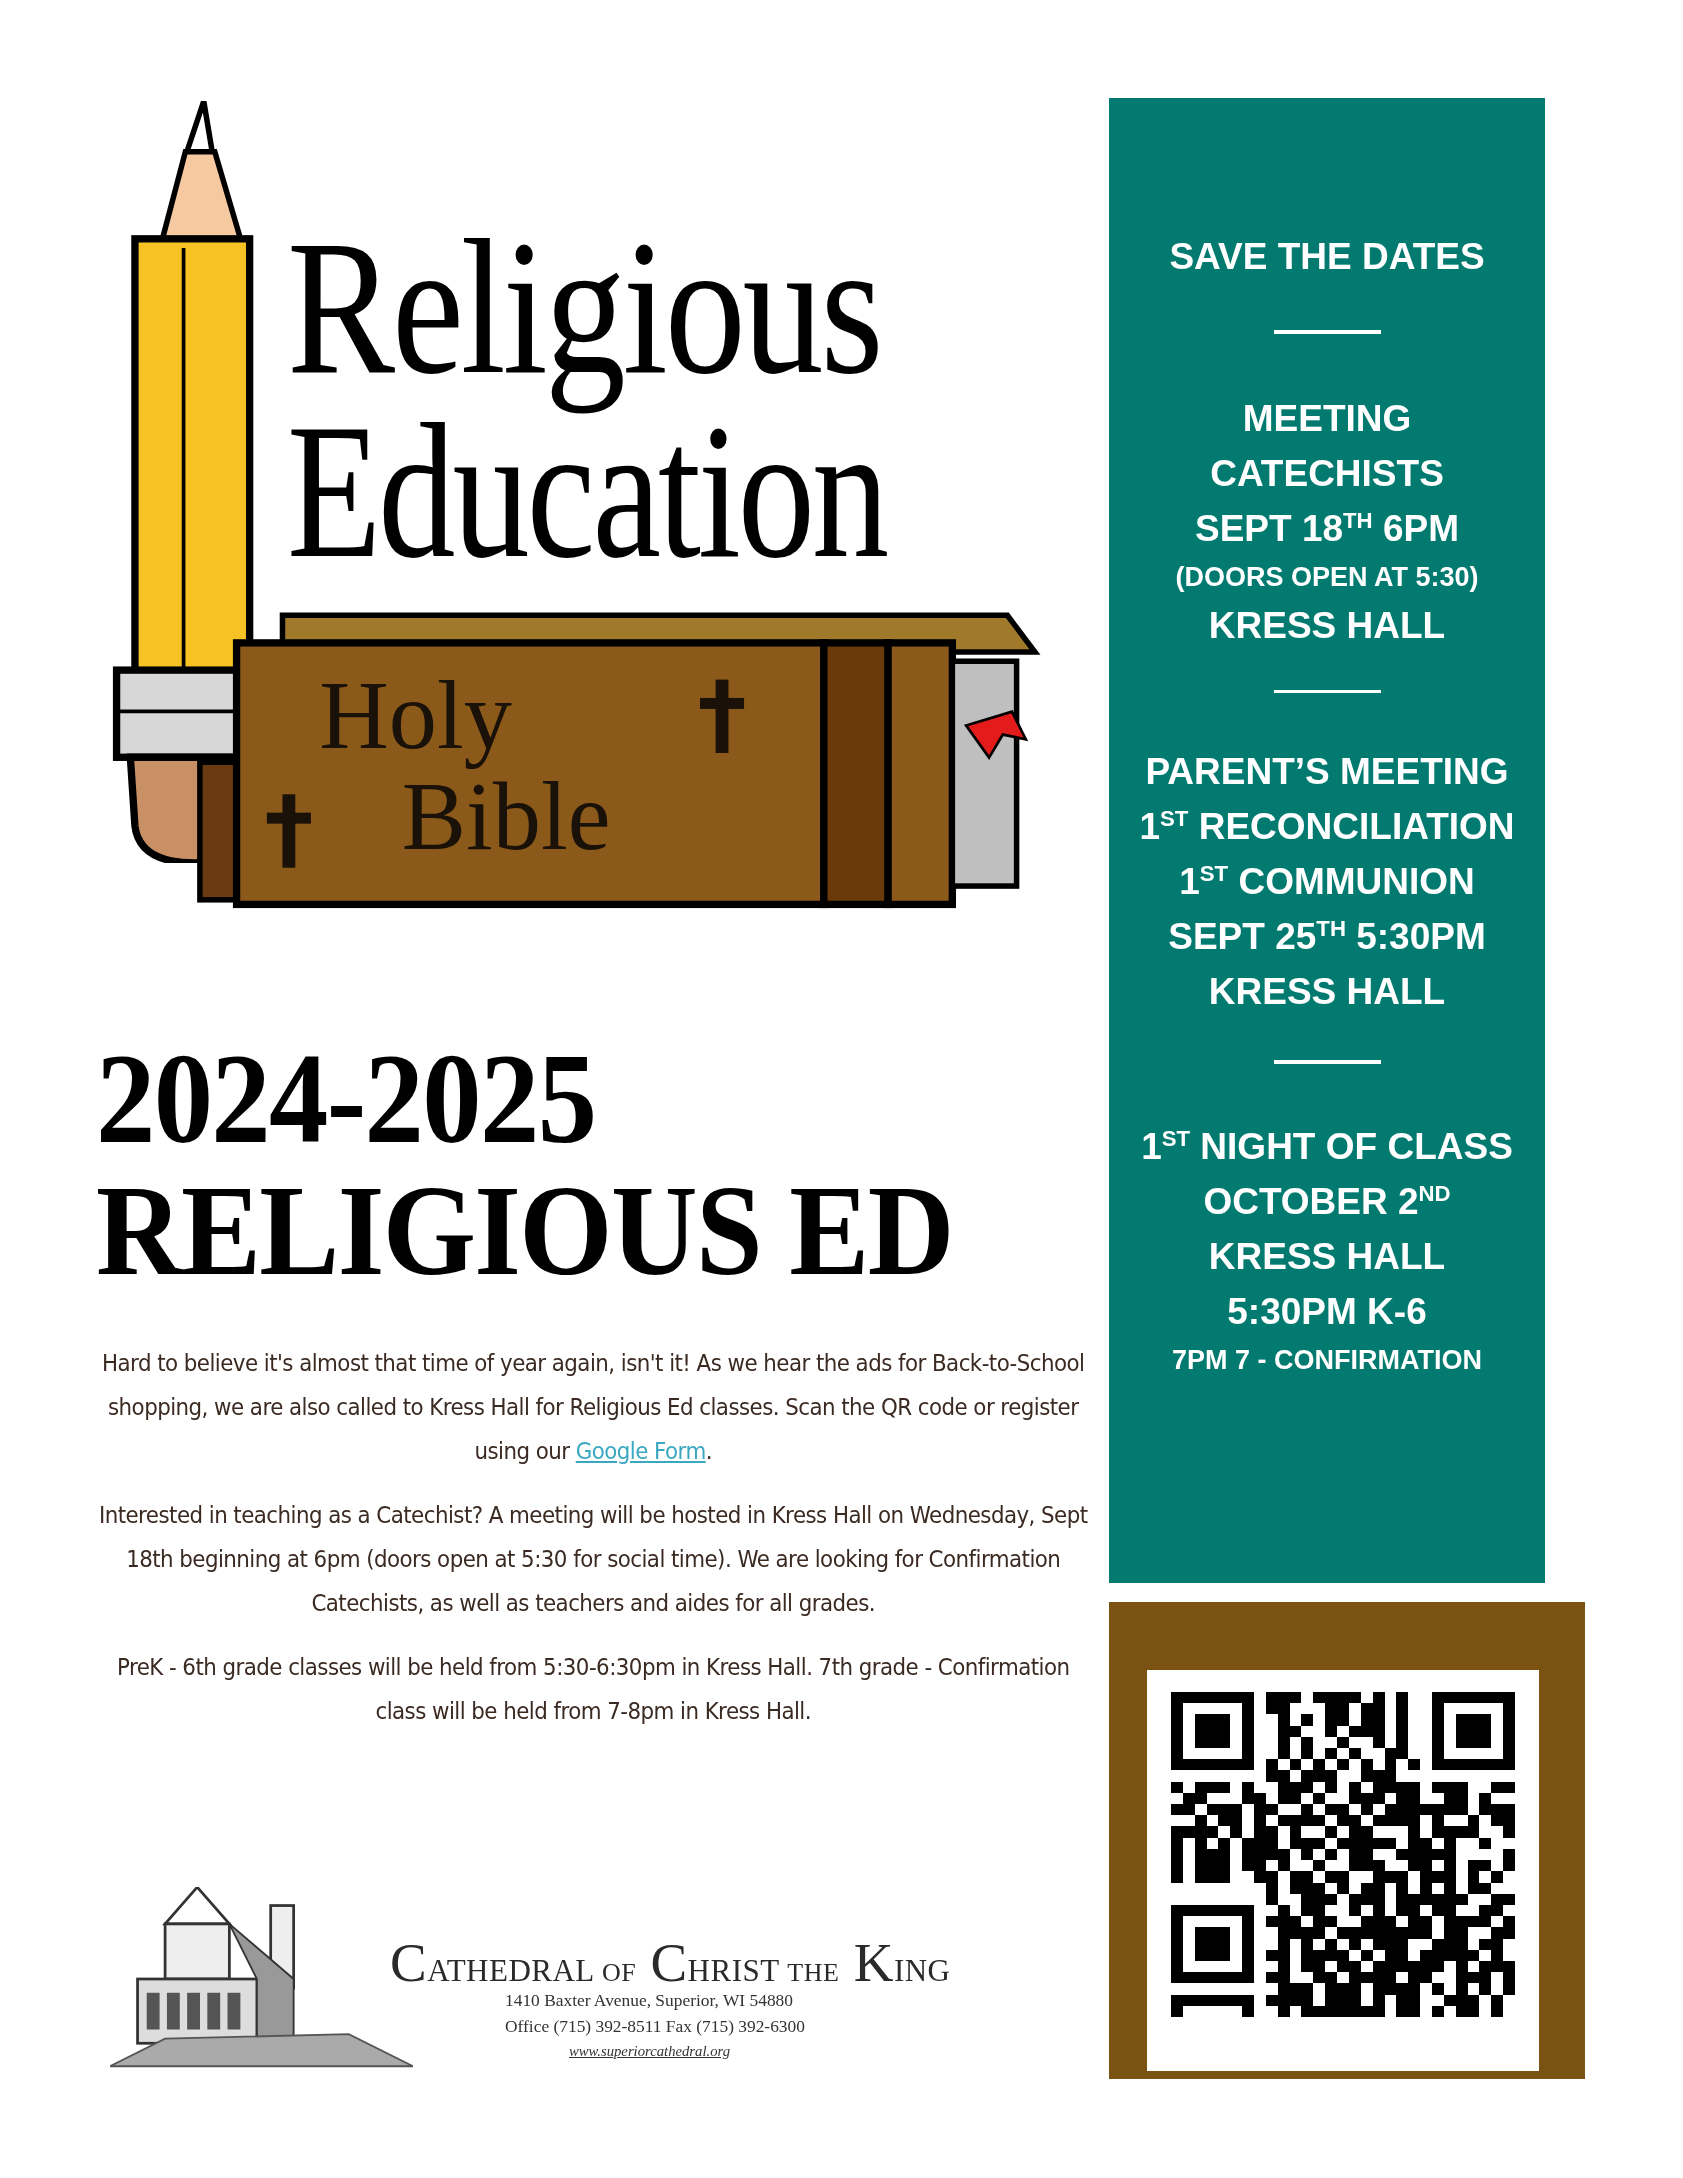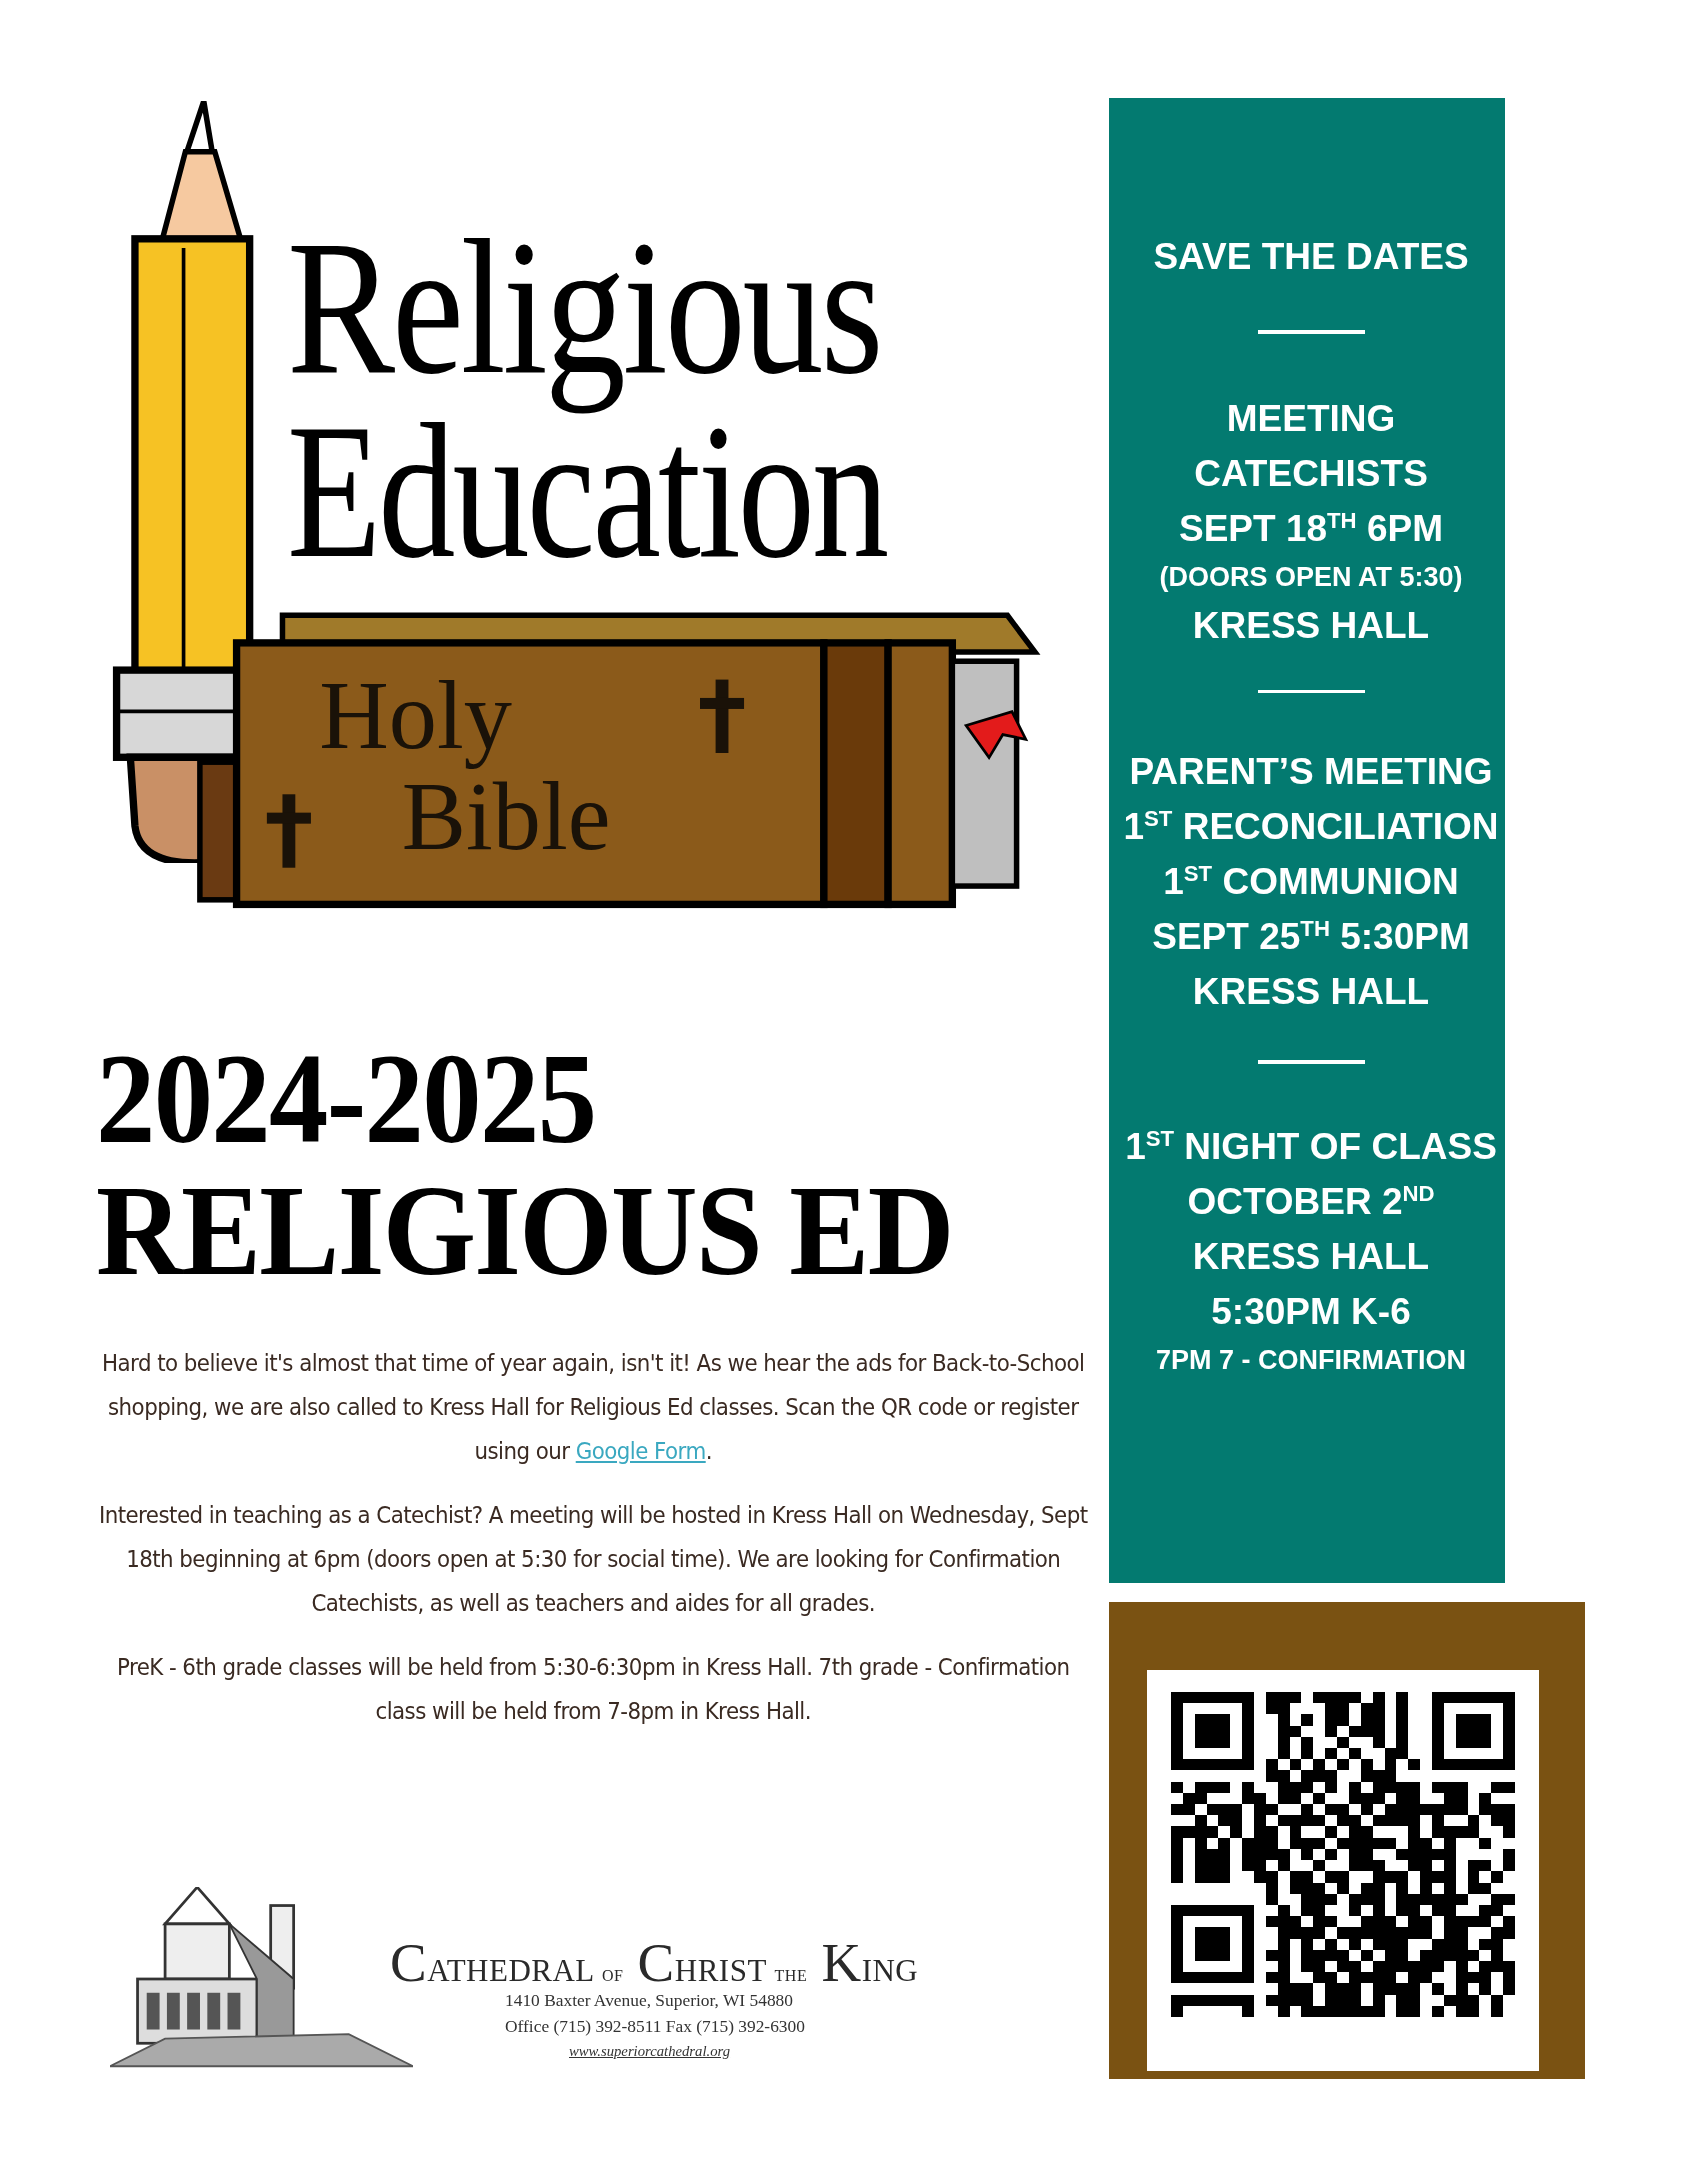--- a/index.html
+++ b/index.html
@@ -23,28 +23,28 @@
 
   
   .body-text { position: absolute; left: 98px; top: 1341px; width: 992px; color: #3a2a22; font-family: "DejaVu Sans", sans-serif; font-size: 23px; line-height: 44px; letter-spacing: -0.6px; text-align: center; }
   .body-text p { margin: 0 0 20px 0; transform: scaleX(0.93); transform-origin: left top; width: 1065px; }
   .link { color: #3aa8c0; text-decoration: underline; cursor: pointer; }
 
   
   .cathedral { position: absolute; left: 110px; top: 1887px; width: 790px; height: 184px; }
   .cathedral-name { position: absolute; left: 280px; top: 44px; font-family: "Liberation Serif", serif; color: #2a2a2a; font-size: 31px; letter-spacing: 0.5px; white-space: nowrap; }
   .cathedral-name .big { font-size: 55px; }
-  .cathedral-name .sm { font-size: 16px; }
+  .cathedral-name .sm { font-size: 26px; }
   .cathedral-info { position: absolute; left: 395px; font-family: "Liberation Serif", serif; color: #333; font-size: 17.4px; white-space: nowrap; }
   .cathedral-info.a { top: 103px; text-align: center; }
   .cathedral-info.b { top: 129px; }
   .cathedral-info.c { top: 156px; left: 459px; font-style: italic; text-decoration: underline; font-size: 14.7px; }
 
   
-  .teal { position: absolute; left: 1109px; top: 98px; width: 388px; height: 1485px; background: #037a70; color: #fff; text-align: center; font-family: "Liberation Sans", sans-serif; font-weight: bold; padding-left: 8px; }
+  .teal { position: absolute; left: 1109px; top: 98px; width: 436px; height: 1485px; background: #037a70; color: #fff; text-align: center; font-family: "Liberation Sans", sans-serif; font-weight: bold; }
   .teal .line { display: block; font-size: 37px; line-height: 55px; white-space: nowrap; }
   .teal .line.small { font-size: 27px; line-height: 42px; }
   .teal sup { font-size: 0.6em; vertical-align: 0.6em; line-height: 0; }
   .divider { width: 107px; height: 3.7px; background: #fff; margin: 0 auto; }
 
   
   .brown { position: absolute; left: 1109px; top: 1602px; width: 476px; height: 477px; background: #7a5212; }
   .qr-box { position: absolute; left: 38px; top: 68px; width: 392px; height: 401px; background: #fff; }
   .qr-grid { position: absolute; left: 24px; top: 22px; width: 344px; height: 325px; display: grid; grid-template-columns: repeat(29, 1fr); grid-template-rows: repeat(29, 1fr); }
   .qr-grid div.b { background: #000; }

